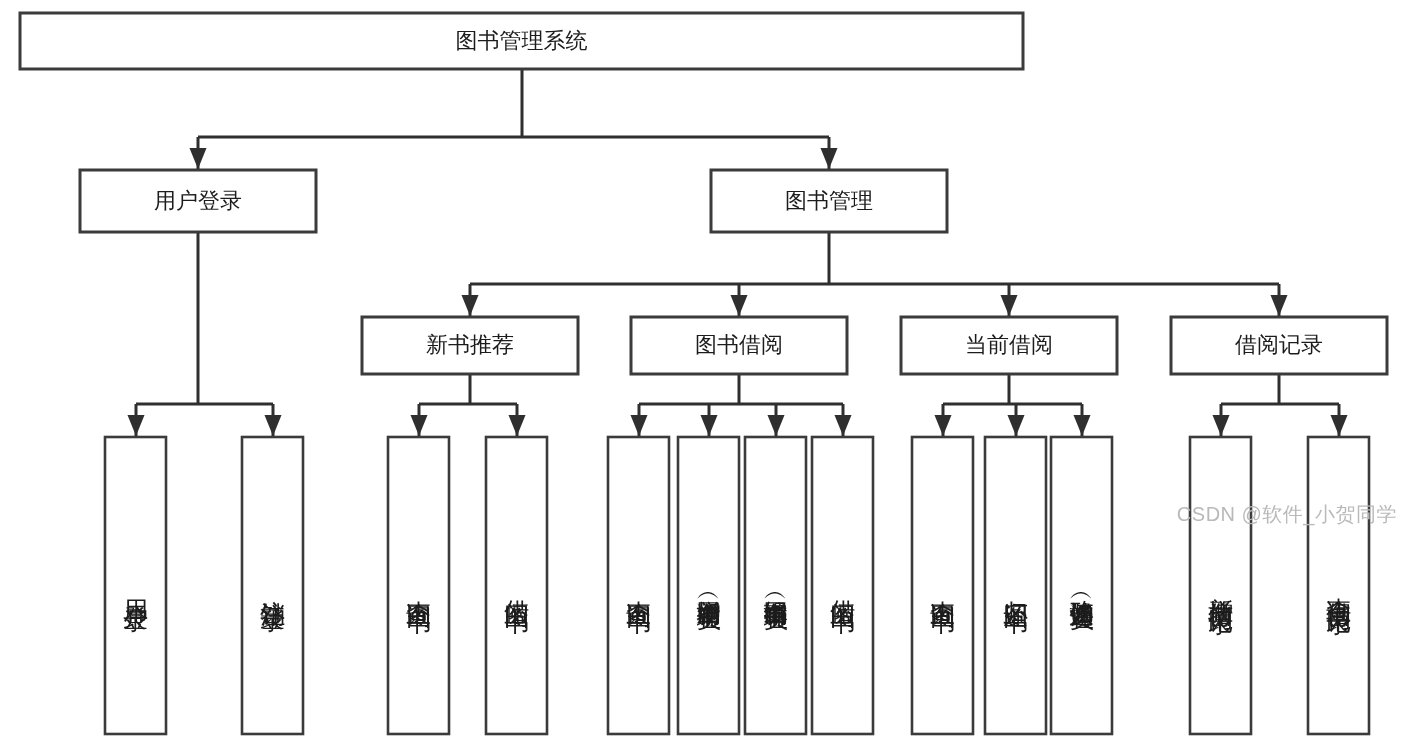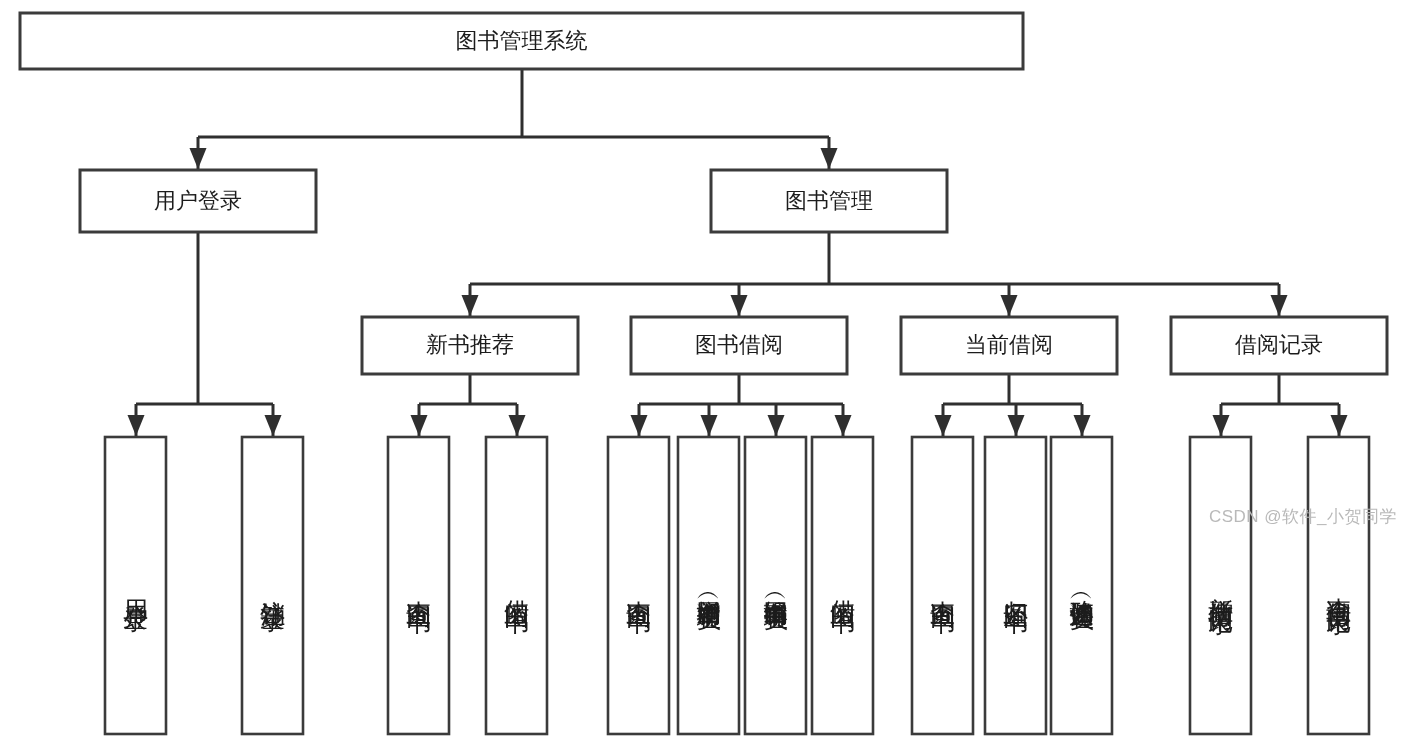--- a/index.html
+++ b/index.html
@@ -75,21 +75,21 @@
   }
   .leaf-label.tight {
     font-size: 24px;
     letter-spacing: 1px;
   }
   .watermark {
     position: absolute;
     right: 8px;
     bottom: 4px;
     font-family: "Liberation Sans", "DejaVu Sans", sans-serif;
-    font-size: 17px;
+    font-size: 20px;
     color: #b9b9b9;
     letter-spacing: 0.5px;
     white-space: nowrap;
     user-select: none;
   }
 </style>
 </head>
 <body>
 
 <div id="diagram-root">

